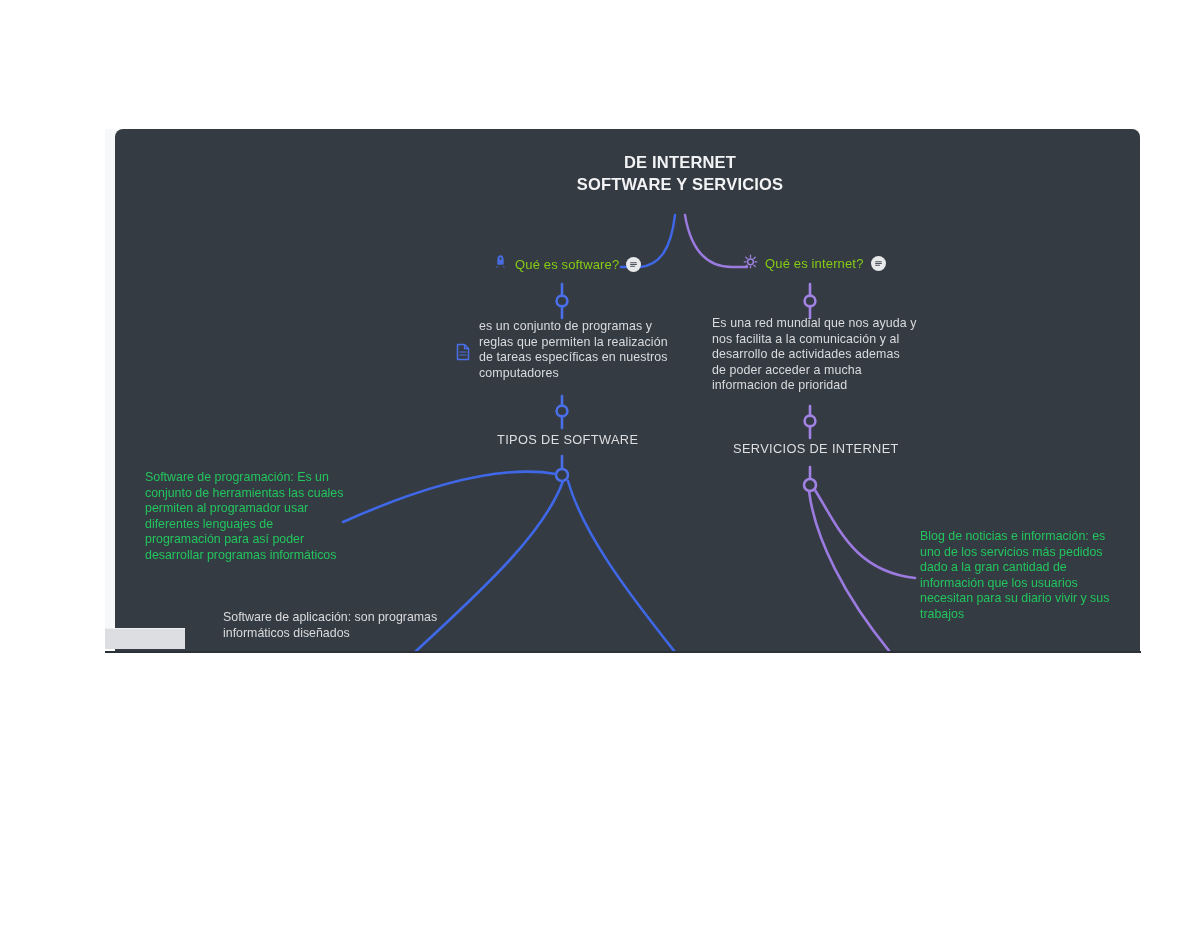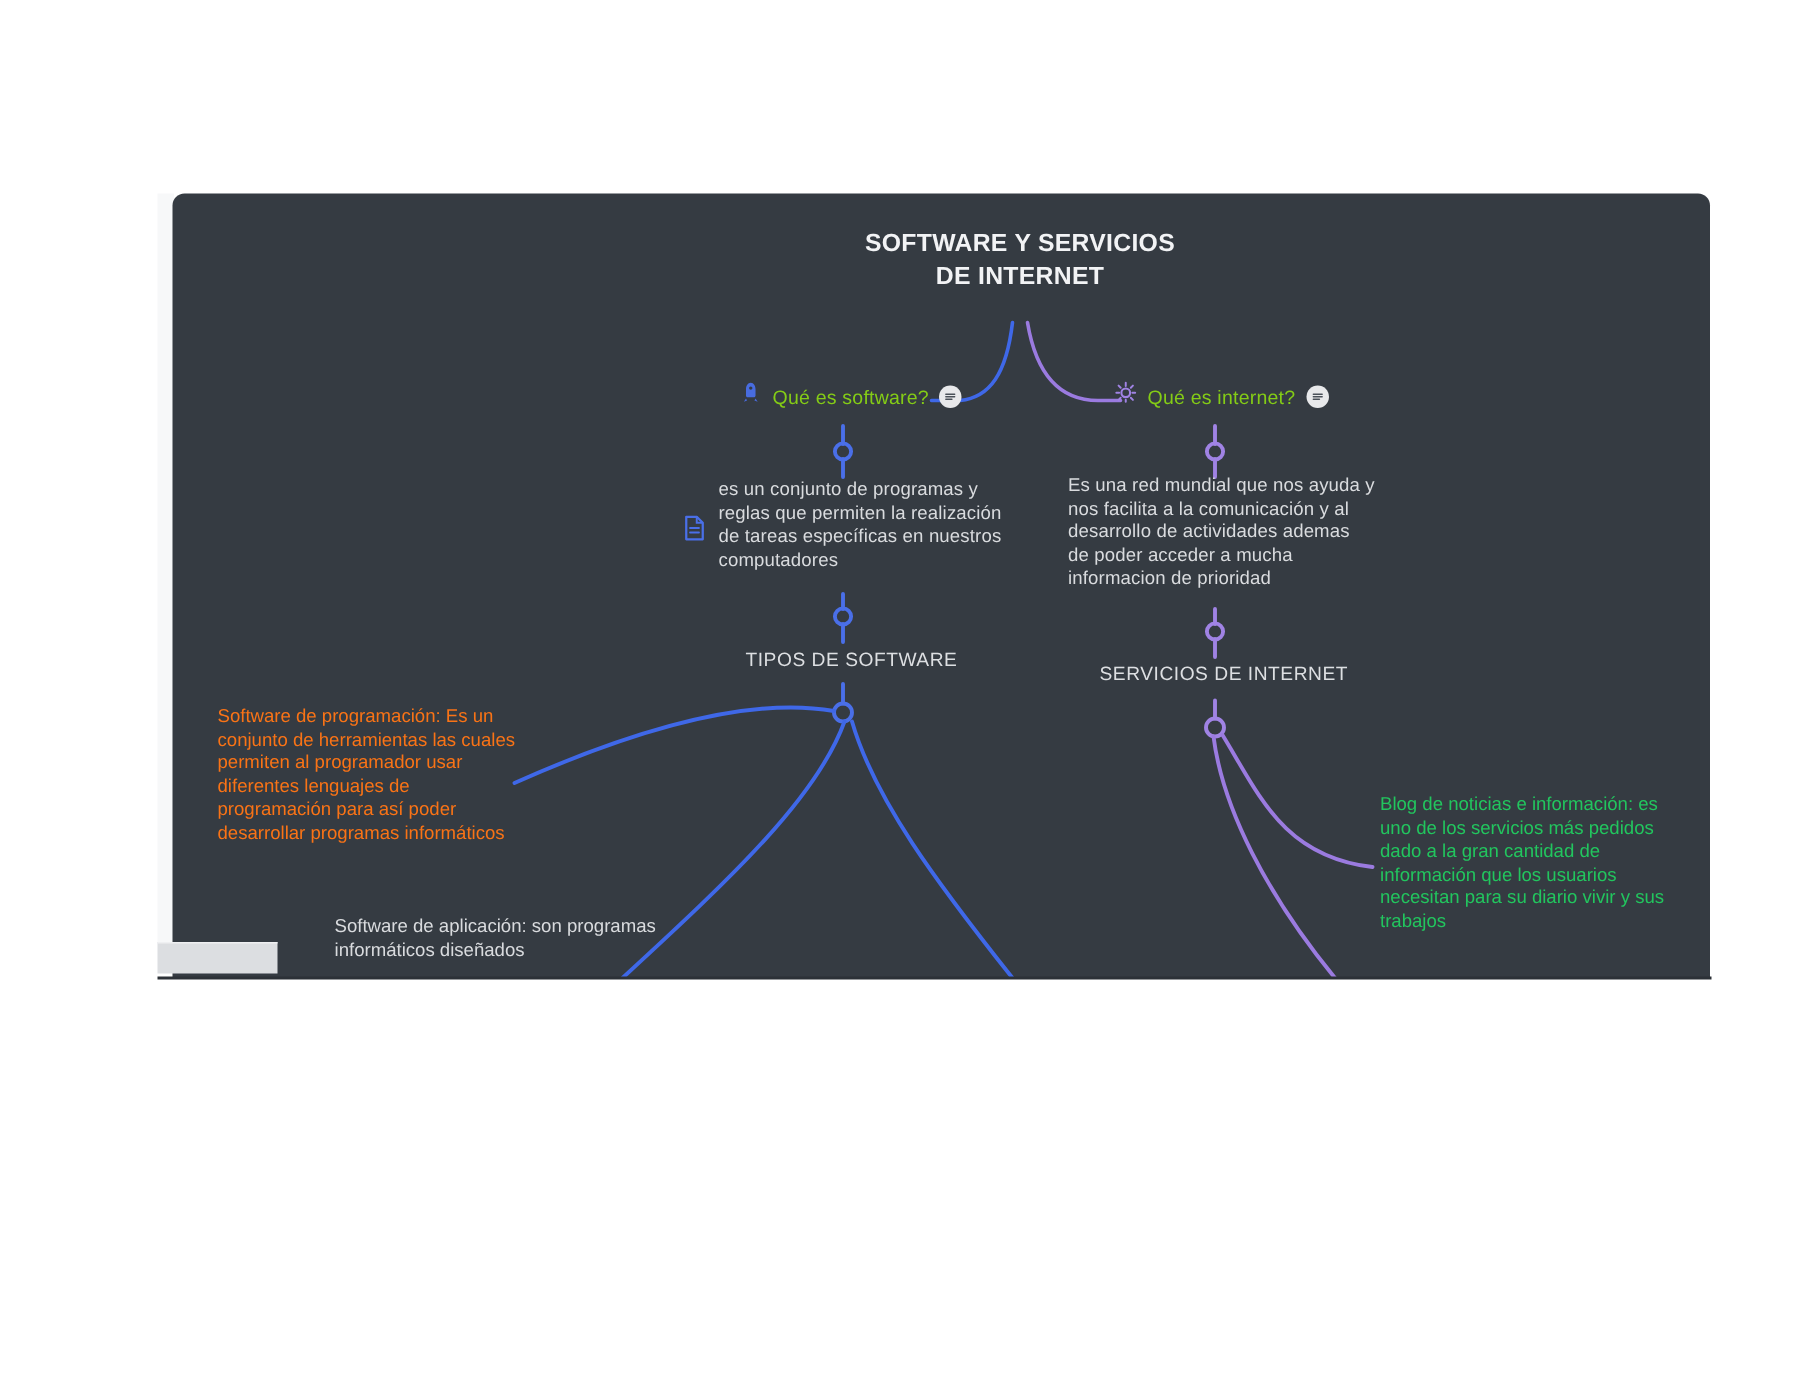--- a/index.html
+++ b/index.html
@@ -101,21 +101,21 @@
     letter-spacing: 0.35px;
     white-space: nowrap;
   }
   #label-tipos { left: 382px; top: 303px; }
   #label-servicios { left: 618px; top: 312px; }
 
   
   #leaf-programacion {
     position: absolute;
     left: 30px; top: 341px; width: 200px;
-    color: #f97316;
+    color: #22c55e;
     font-size: 12.4px;
     line-height: 15.6px;
   }
   #leaf-aplicacion {
     position: absolute;
     left: 96px; top: 481px; width: 215px;
     color: #d9dbde;
     font-size: 12.4px;
     line-height: 15.6px;
     margin-left: 12px;
@@ -194,22 +194,22 @@
       <line x1="695" y1="297" x2="695" y2="309" stroke="#a083e4" stroke-width="2.6" stroke-linecap="round"></line>
 
       <line x1="695" y1="338" x2="695" y2="350" stroke="#a083e4" stroke-width="2.6" stroke-linecap="round"></line>
       <circle cx="695" cy="356" r="6" fill="none" stroke="#a083e4" stroke-width="2.6"></circle>
 
       <path d="M 700 361 C 724 400, 740 442, 800 449" fill="none" stroke="#9b7be0" stroke-width="2.6" stroke-linecap="round"></path>
       <path d="M 694 362 C 700 410, 730 468, 775 523" fill="none" stroke="#9b7be0" stroke-width="2.6" stroke-linecap="round"></path>
     </svg>
 
     <div id="root-title">
+      <div>DE INTERNET</div>
       <div>SOFTWARE Y SERVICIOS</div>
-      <div>DE INTERNET</div>
     </div>
 
     <div class="branch-head" id="head-software">
       <span>
         <svg width="15" height="16" viewBox="0 0 16 17">
           <path d="M8 1.2c2.1 0 3.4 2.1 3.4 4.7v4.3c0 .8-.5 1.3-1.2 1.3H5.8c-.7 0-1.2-.5-1.2-1.3V5.9C4.6 3.3 5.9 1.2 8 1.2z" fill="#4a6fe8" opacity="0.95"></path>
           <circle cx="8" cy="5" r="1.2" fill="#353b42"></circle>
           <path d="M4.6 12.4l-1.5 2.4 2.3-.9zM11.4 12.4l1.5 2.4-2.3-.9z" fill="#4a6fe8" opacity="0.9"></path>
         </svg>
       </span>

